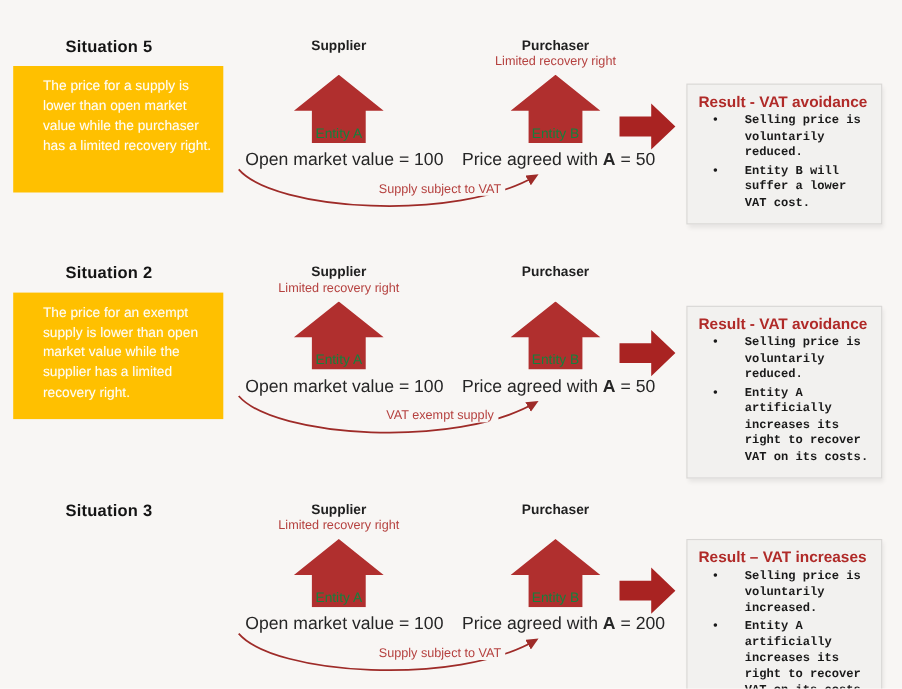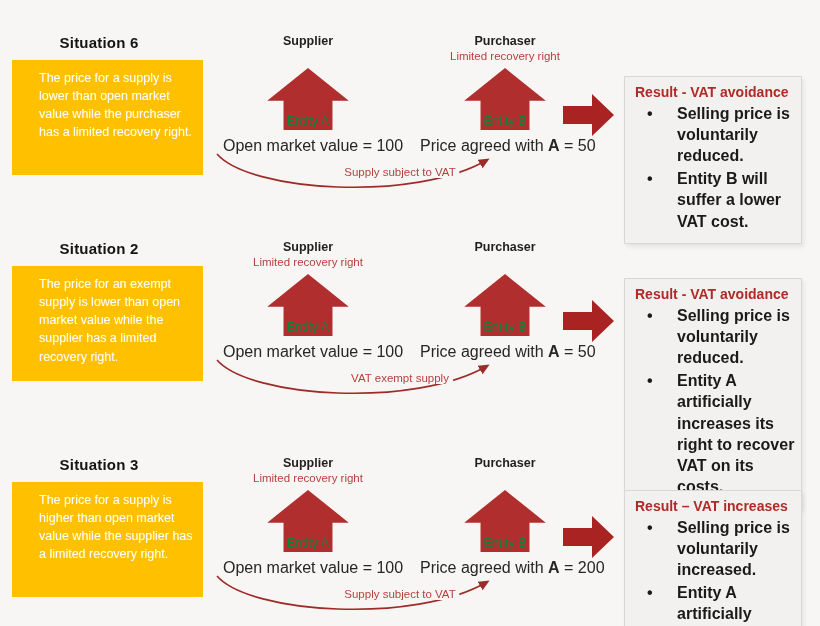--- a/index.html
+++ b/index.html
@@ -65,34 +65,34 @@
     padding:7px 6px 9px 10px;
   }
   #row1 .result-box{top:38px;}
   #row2 .result-box{top:34px;}
   .result-title{
     font-size:14px;font-weight:bold;color:var(--result-title-red,#b02a28);
     margin-bottom:3px;white-space:nowrap;
   }
   .result-bullets{margin:0;padding:0;list-style:none;}
   .result-bullets li{
-    position:relative;padding-left:42px;font-size:16px;font-weight:bold;
-    color:#1a1a1a;line-height:1.32;margin-bottom:2px;
+    position:relative;padding-left:42px;font-size:11px;font-weight:bold;
+    color:#1a1a1a;line-height:1.32;margin-bottom:2px;font-family:Liberation Mono, monospace;
   }
   .result-bullets li::before{
     content:"\2022";position:absolute;left:12px;top:0;
   }
 </style>
 </head>
 <body>
 
 <div id="canvas">
 
   <section class="row" id="row0">
-    <div class="situation-title">Situation 6</div>
+    <div class="situation-title">Situation 5</div>
     <div class="desc-box">The price for a supply is lower than open market value while the purchaser has a limited recovery right.</div>
 
     <div class="col col-supplier">
       <div class="col-header">Supplier</div>
       <div class="recovery-note"></div>
       <div class="house">
         <svg viewBox="0 0 100 76">
           <path class="fill" d="M50 0 L100 40 H80 V76 H20 V40 H0 Z"></path>
         </svg>
         <div class="entity-label">Entity A</div>
@@ -181,21 +181,20 @@
       <div class="result-title">Result - VAT avoidance</div>
       <ul class="result-bullets">
         <li>Selling price is voluntarily reduced.</li>
         <li>Entity A artificially increases its right to recover VAT on its costs.</li>
       </ul>
     </div>
   </section>
 
   <section class="row" id="row2">
     <div class="situation-title">Situation 3</div>
-    <div class="desc-box">The price for a supply is higher than open market value while the supplier has a limited recovery right.</div>
 
     <div class="col col-supplier">
       <div class="col-header">Supplier</div>
       <div class="recovery-note">Limited recovery right</div>
       <div class="house">
         <svg viewBox="0 0 100 76">
           <path class="fill" d="M50 0 L100 40 H80 V76 H20 V40 H0 Z"></path>
         </svg>
         <div class="entity-label">Entity A</div>
       </div>

